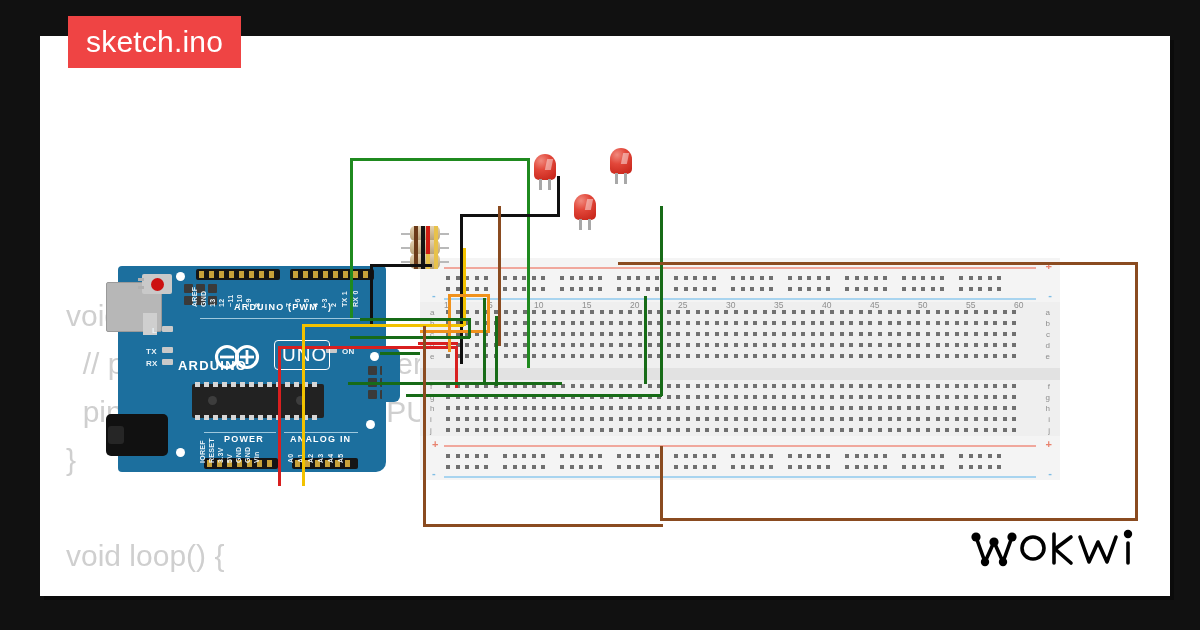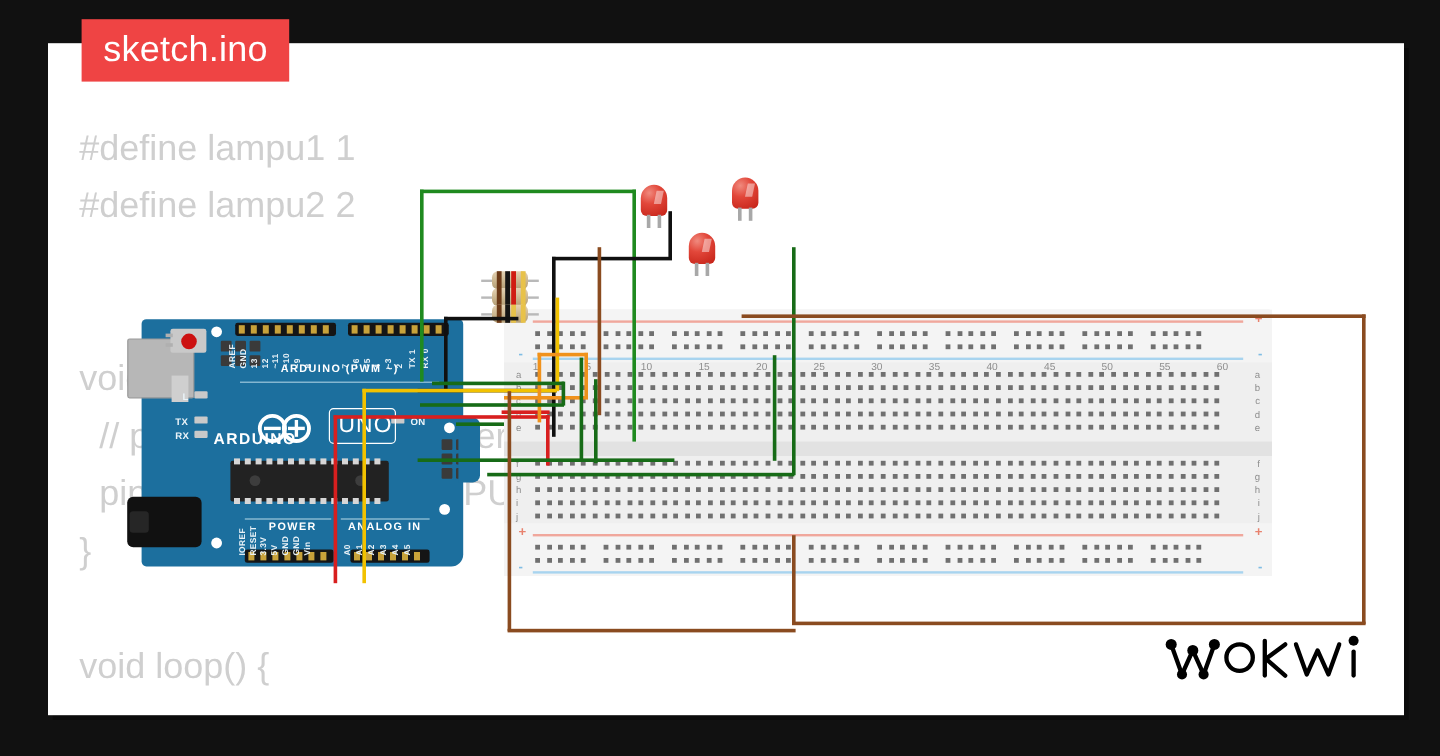--- a/index.html
+++ b/index.html
@@ -180,22 +180,20 @@
 </head>
 <body>
 
 <div id="root">
 
   <div class="canvas-shadow"></div>
 
   <div class="editor-pane">
 
     <div class="code-layer">
-      <div class="code-line" style="top:64px">#define lampu1 1</div>
-      <div class="code-line" style="top:112px">#define lampu2 2</div>
       <div class="code-line" style="top:256px">void setup() {</div>
       <div class="code-line" style="top:304px">  // put your setup code here, to run once:</div>
       <div class="code-line" style="top:352px">  pinMode(lampu1, OUTPUT);</div>
       <div class="code-line" style="top:400px">}</div>
       <div class="code-line" style="top:496px">void loop() {</div>
     </div>
 
     <div class="stage">
 
       <div class="bb">

